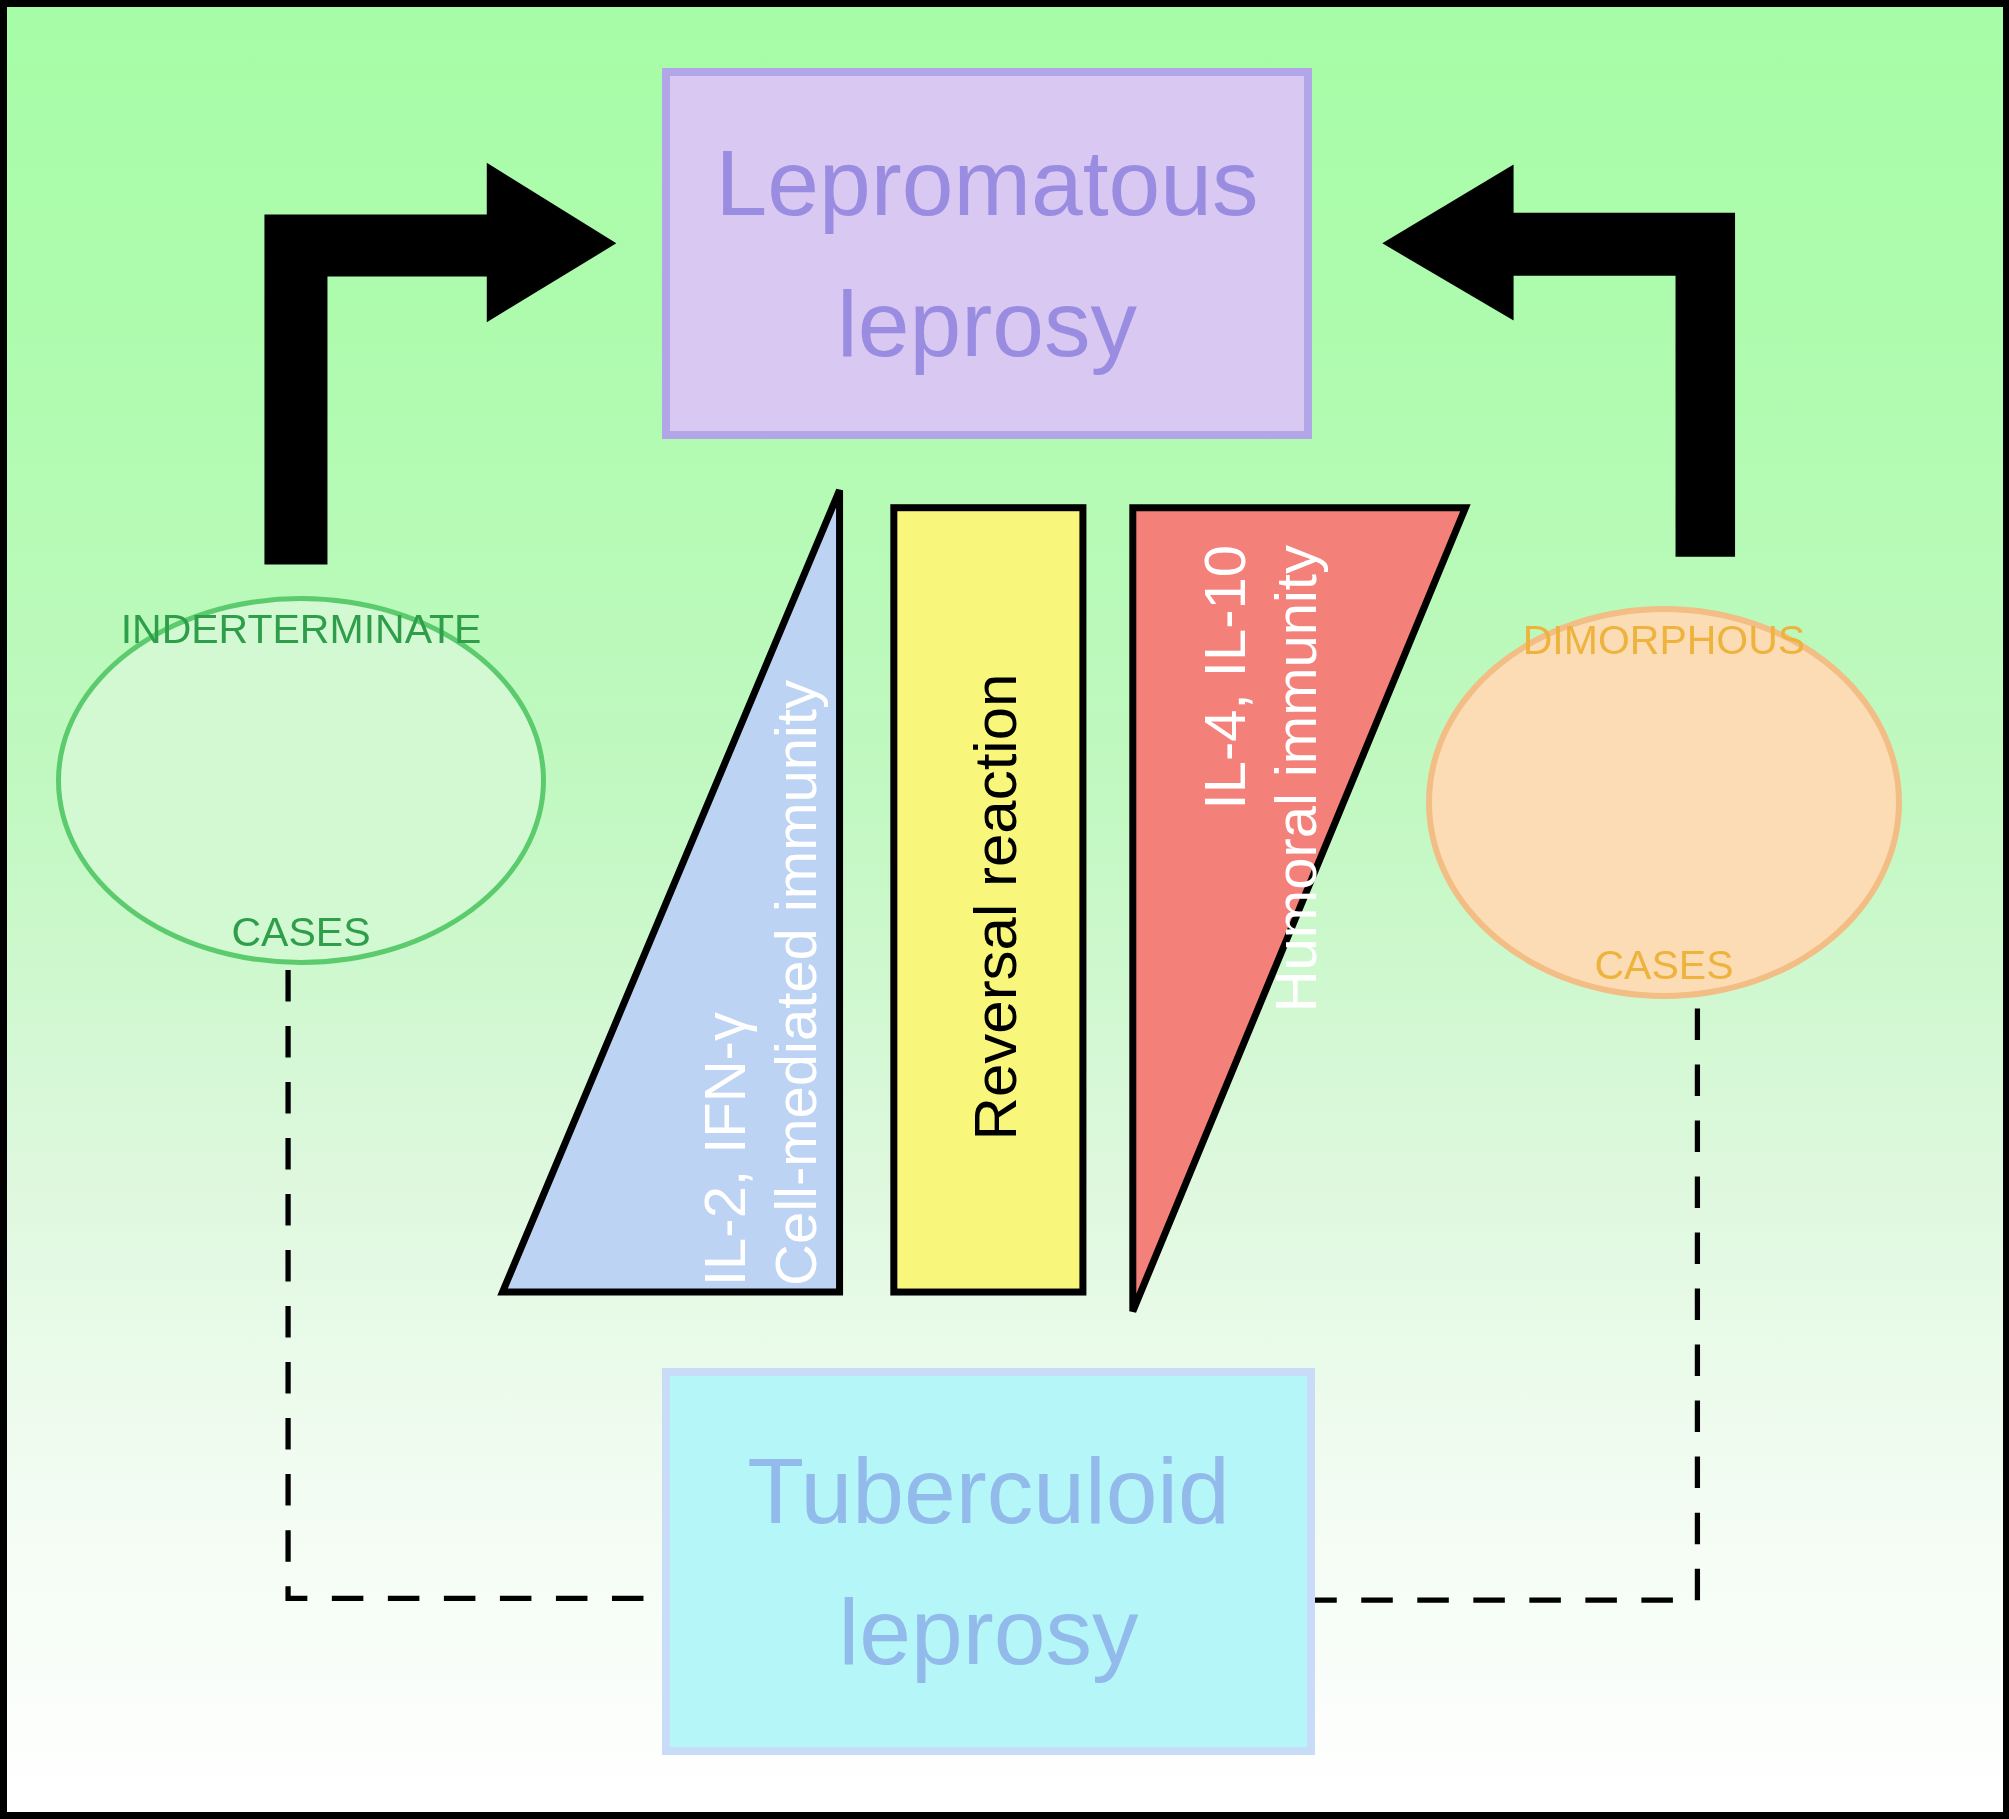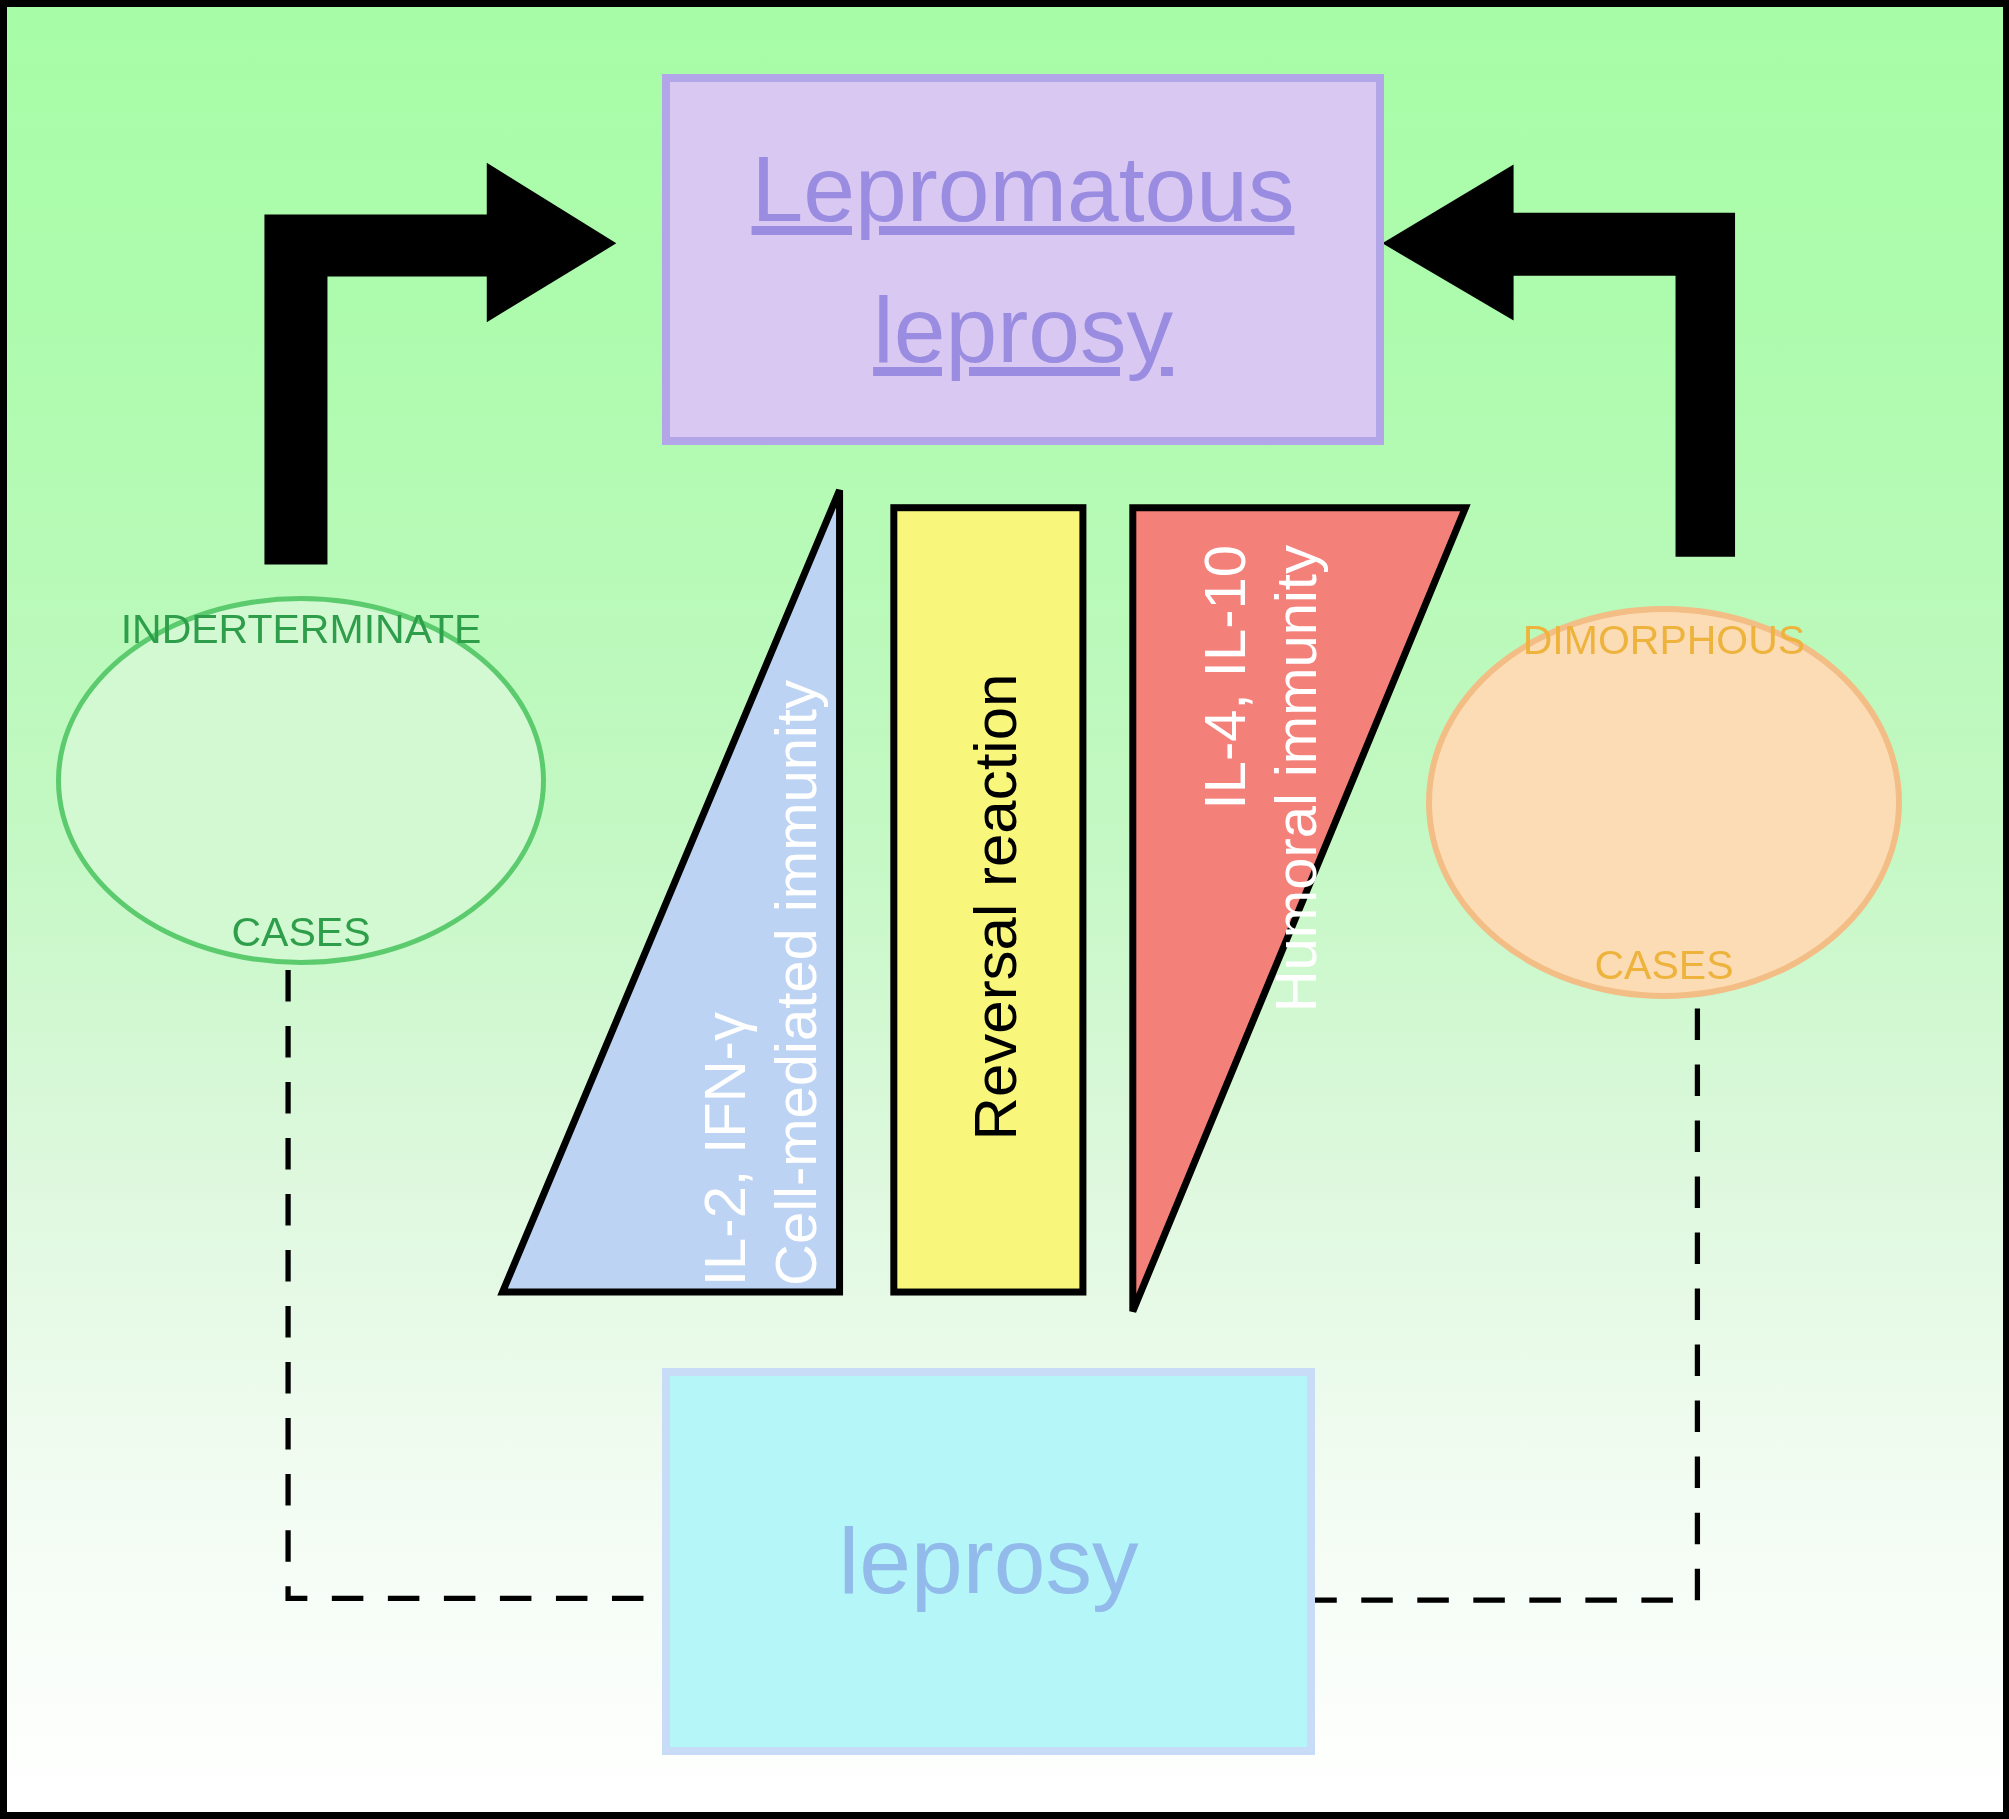--- a/index.html
+++ b/index.html
@@ -8,23 +8,23 @@
     width:2010px;height:1819px;
     box-sizing:border-box;
     border:7px solid #000;
     background:linear-gradient(180deg,#a7fda7 0%,#affbaf 20%,#c3f8c3 45%,#def8de 65%,#f2fcf2 82%,#ffffff 100%);
     overflow:hidden;
     font-family:"Liberation Sans", sans-serif;
   }
   #shapes{position:absolute;left:0;top:0;width:100%;height:100%;}
   .node{position:absolute;display:flex;flex-direction:column;align-items:center;justify-content:center;text-align:center;box-sizing:border-box;}
   .node-top{
-    left:655px;top:67px;width:722px;height:371px;
+    left:655px;top:61px;width:650px;height:371px;
     background:#d9c8f2;border:8px solid #b2a6e8;
-    color:#9a8ce0;font-size:93px;line-height:141px;text-decoration:underline;
+    color:#9a8ce0;font-size:93px;line-height:141px;
   }
   .node-bottom{
     left:655px;top:1361px;width:653px;height:387px;
     background:#b5f7f9;border:8.8px solid #c8dcf8;
     color:#92baea;font-size:93px;line-height:141px;
   }
   .ellipse{border-radius:50%;justify-content:space-between;}
   .ellipse-left{
     left:49px;top:589px;width:490px;height:369px;
     background:#d2f9d2;border:5.3px solid #5bcb6e;
@@ -73,20 +73,21 @@
 
     <polyline points="1482,1820 1930,1820 1930,1105" fill="none" stroke="#000000" stroke-width="6" stroke-dasharray="36 28"></polyline>
   </svg>
 
   <div class="node node-top">
     <span class="line">Lepromatous</span>
     <span class="line">leprosy</span>
   </div>
 
   <div class="node node-bottom">
+    <span class="line">Tuberculoid</span>
     <span class="line">leprosy</span>
   </div>
 
   <div class="node ellipse ellipse-left">
     <span class="line">INDERTERMINATE</span>
     <span class="line">CASES</span>
   </div>
 
   <div class="node ellipse ellipse-right">
     <span class="line">DIMORPHOUS</span>

